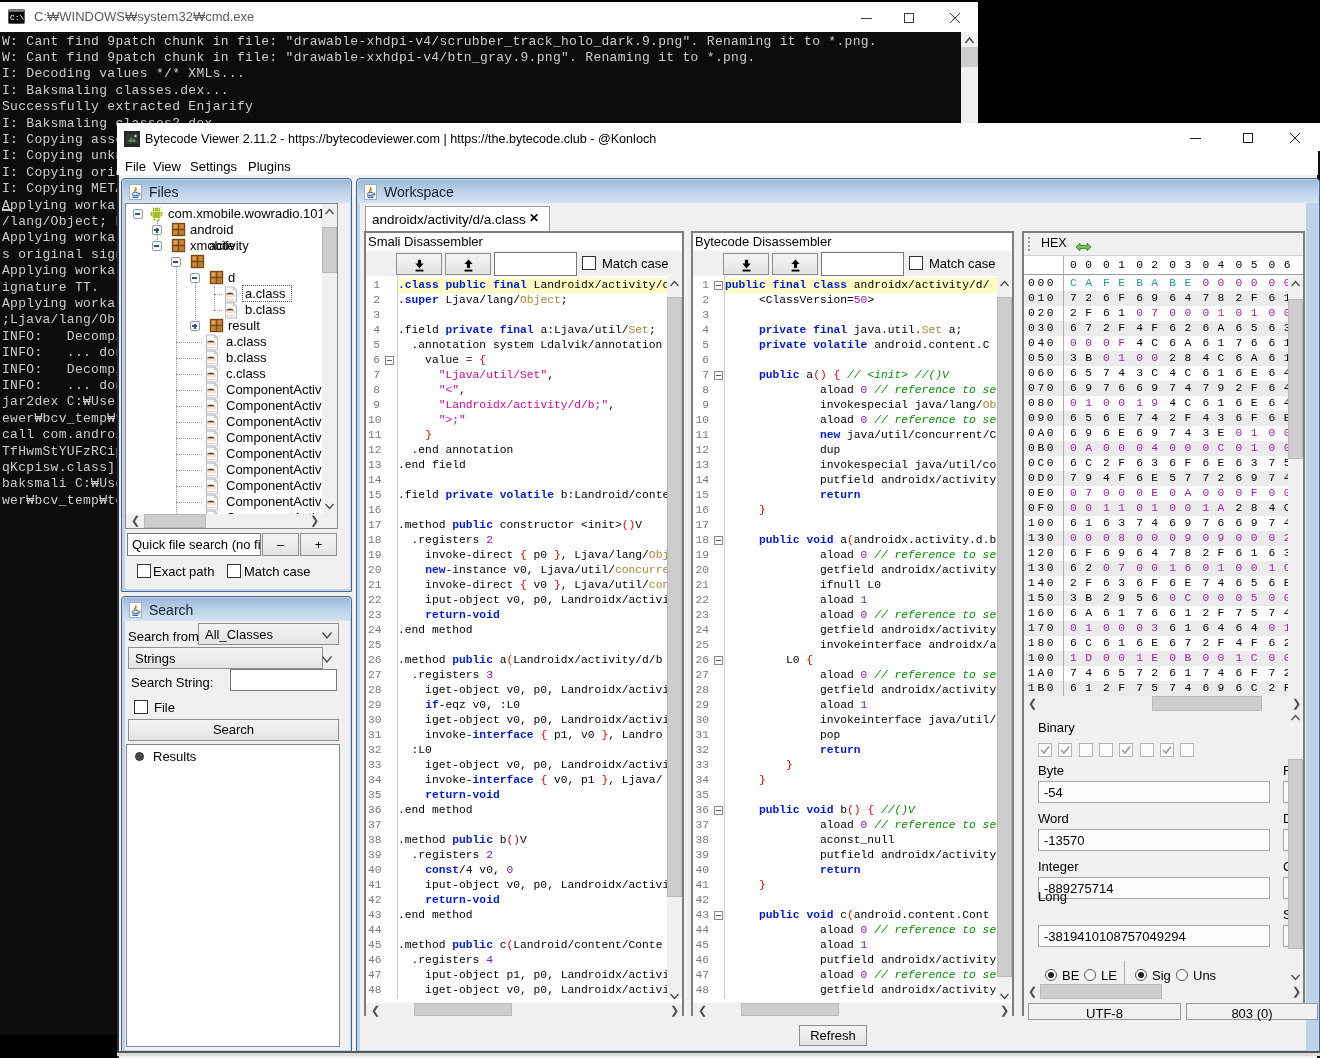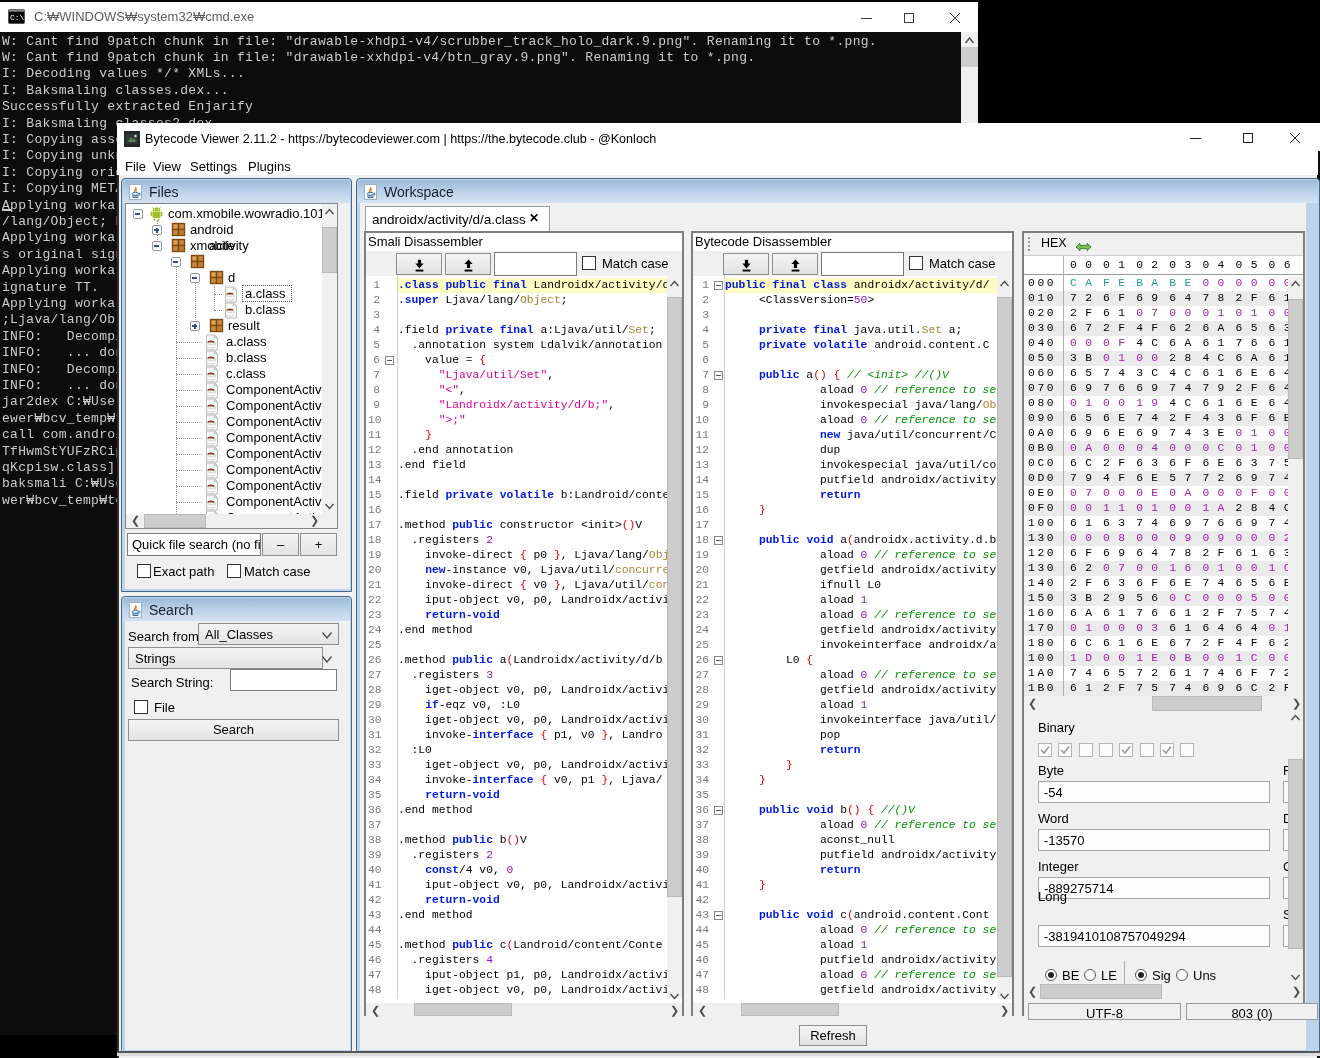--- a/index.html
+++ b/index.html
@@ -370,20 +370,24 @@
 <div class="a ui" style="left:6px;top:3px">Strings</div>
 <svg class="a" style="left:193px;top:8px" width="10" height="7">
           <path d="M0.5 0.5 L5 6 L9.5 0.5" fill="none" stroke="#444" stroke-width="1.2"></path>
         </svg>
 </div>
 <div class="a ui" style="left:6px;top:54px">Search String:</div>
 <div class="tf a" style="left:105px;top:48px;width:107px;height:22px"></div>
 <div class="cb" style="left:9px;top:79px;width:14px;height:14px"></div>
 <div class="a ui" style="left:29px;top:79px">File</div>
 <div class="btn a ui" style="left:3px;top:98px;width:211px;height:22px;text-align:center;line-height:20px">Search</div>
+<div class="a" style="left:1px;top:123px;width:214px;height:303px;background:#fff;border:1px solid #828790">
+<div class="a" style="left:8px;top:7px;width:9px;height:9px;background:#4a4a4a;border-radius:5px;border:1px solid #333"></div>
+<div class="a ui" style="left:26px;top:4px">Results</div>
+</div>
 </div>
 </div>
 <div class="a" style="left:356px;top:178px;width:964px;height:875px;background:#bdd3e9;border:1px solid #46688a;border-radius:4px 4px 0 0">
 <div class="a" style="left:1px;top:1px;width:960px;height:23px;background:linear-gradient(#9db9d7,#bcd2e9 50%,#d3e2f2);border-radius:3px 3px 0 0">
 <div class="a" style="left:5px;top:4px"><svg width="16" height="16" viewBox="0 0 16 16">
           <rect x="1.5" y="0.5" width="12" height="15" fill="#fdfdfd" stroke="#9ab0c4" stroke-width="1"></rect>
           <path d="M6.5 8 C5.5 6.5 8.5 5.5 7.5 3.5 C9.5 5 6.8 6.2 8.2 8" fill="none" stroke="#e87b1e" stroke-width="1.2"></path>
           <ellipse cx="7.5" cy="9.8" rx="3.4" ry="1.4" fill="none" stroke="#3a6ea5" stroke-width="1"></ellipse>
           <path d="M4 12 h7 M4.6 13.5 h5.6" stroke="#3a6ea5" stroke-width="1"></path>
           <path d="M11 9 c1.5 0 1.5 2 0 2.4" fill="none" stroke="#3a6ea5" stroke-width="1"></path>

